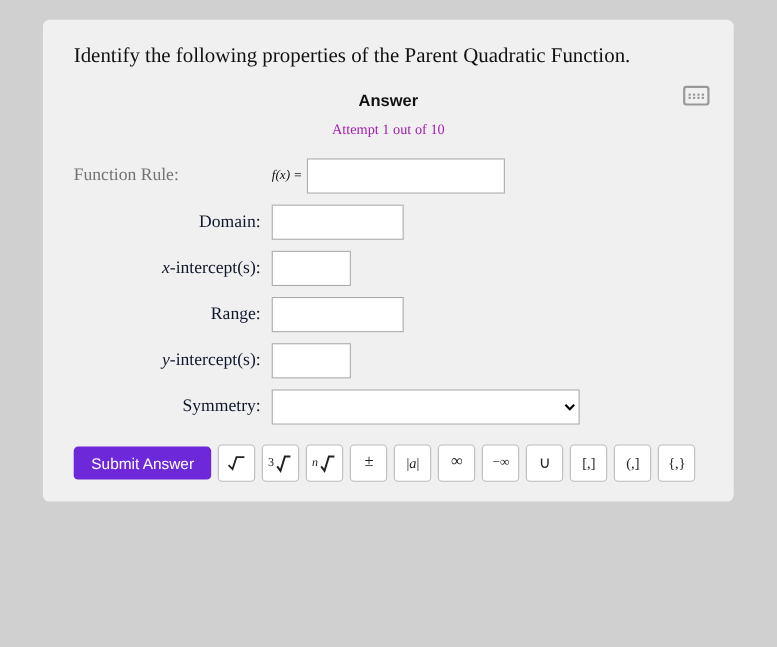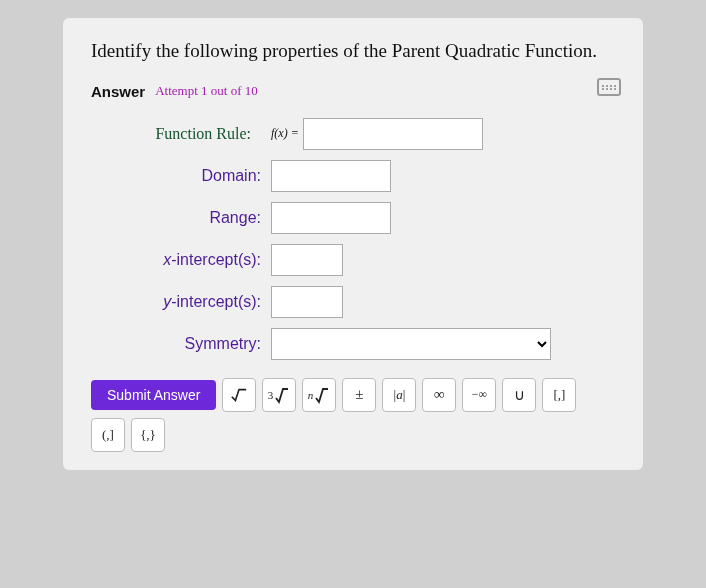--- a/index.html
+++ b/index.html
@@ -7,39 +7,40 @@
       font-family: Georgia, 'Times New Roman', serif;
       background: #d0d0d0;
       width: 706px;
       min-height: 588px;
       display: flex;
       align-items: flex-start;
       justify-content: center;
     }
     .main-card {
       background: #f0f0f0;
-      width: 580px;
+      width: 628px;
       margin: 18px auto;
       border-radius: 6px;
       padding: 20px 28px 18px 28px;
       position: relative;
     }
     .title {
       font-size: 19px;
       font-weight: normal;
       color: #111;
       margin-bottom: 18px;
       font-family: Georgia, serif;
       line-height: 1.4;
     }
     .answer-header {
       display: flex;
       align-items: center;
       gap: 10px;
       margin-bottom: 18px;
+      flex-direction: column;
     }
     .answer-label {
       font-weight: bold;
       font-size: 15px;
       color: #111;
       font-family: Arial, sans-serif;
     }
     .attempt-text {
       font-size: 13px;
       color: #a21caf;
@@ -73,22 +74,22 @@
       flex-direction: column;
       gap: 10px;
       margin-bottom: 18px;
     }
     .form-row {
       display: flex;
       align-items: center;
     }
     .form-label {
       font-size: 16px;
-      color: #4c1d95;
-      font-family: Liberation Sans, sans-serif;
+      color: #0f172a;
+      font-family: Liberation Serif, serif;
       min-width: 180px;
       text-align: right;
       padding-right: 10px;
     }
     .input-box {
       border: 1px solid #aaa;
       background: #fff;
       height: 32px;
       outline: none;
       font-size: 15px;
@@ -110,24 +111,23 @@
     }
     .select-wide { width: 280px; }
     .select-small { width: 100px; }
     .function-rule-row {
       display: flex;
       align-items: center;
       gap: 0;
     }
     .function-rule-label {
       font-size: 16px;
-      color: #14532d;
+      color: #737373;
       font-family: Georgia, serif;
       min-width: 180px;
-      text-align: right;
       padding-right: 20px;
     }
     .function-rule-eq {
       font-size: 12px;
       font-family: Georgia, serif;
       color: #111;
       margin-right: 4px;
       font-style: italic;
     }
     .bottom-row {
@@ -204,27 +204,27 @@
       </span>
       <input class="input-box input-wide" type="text" value="" style="">
     </div>
 
     <div class="form-row">
       <span class="form-label">Domain:</span>
       <input class="input-box input-medium" type="text" value="" style="">
     </div>
 
     <div class="form-row">
+      <span class="form-label"><i>x</i>-intercept(s):</span>
+      <input class="input-box input-small" type="text" value="" style="">
+    </div>
+
+    <div class="form-row">
       <span class="form-label">Range:</span>
       <input class="input-box input-medium" type="text" value="" style="">
-    </div>
-
-    <div class="form-row">
-      <span class="form-label"><i>x</i>-intercept(s):</span>
-      <input class="input-box input-small" type="text" value="" style="">
     </div>
 
     <div class="form-row">
       <span class="form-label"><i>y</i>-intercept(s):</span>
       <input class="input-box input-small" type="text" value="" style="">
     </div>
 
     <div class="form-row">
       <span class="form-label">Symmetry:</span>
       <select class="select-box select-wide">

